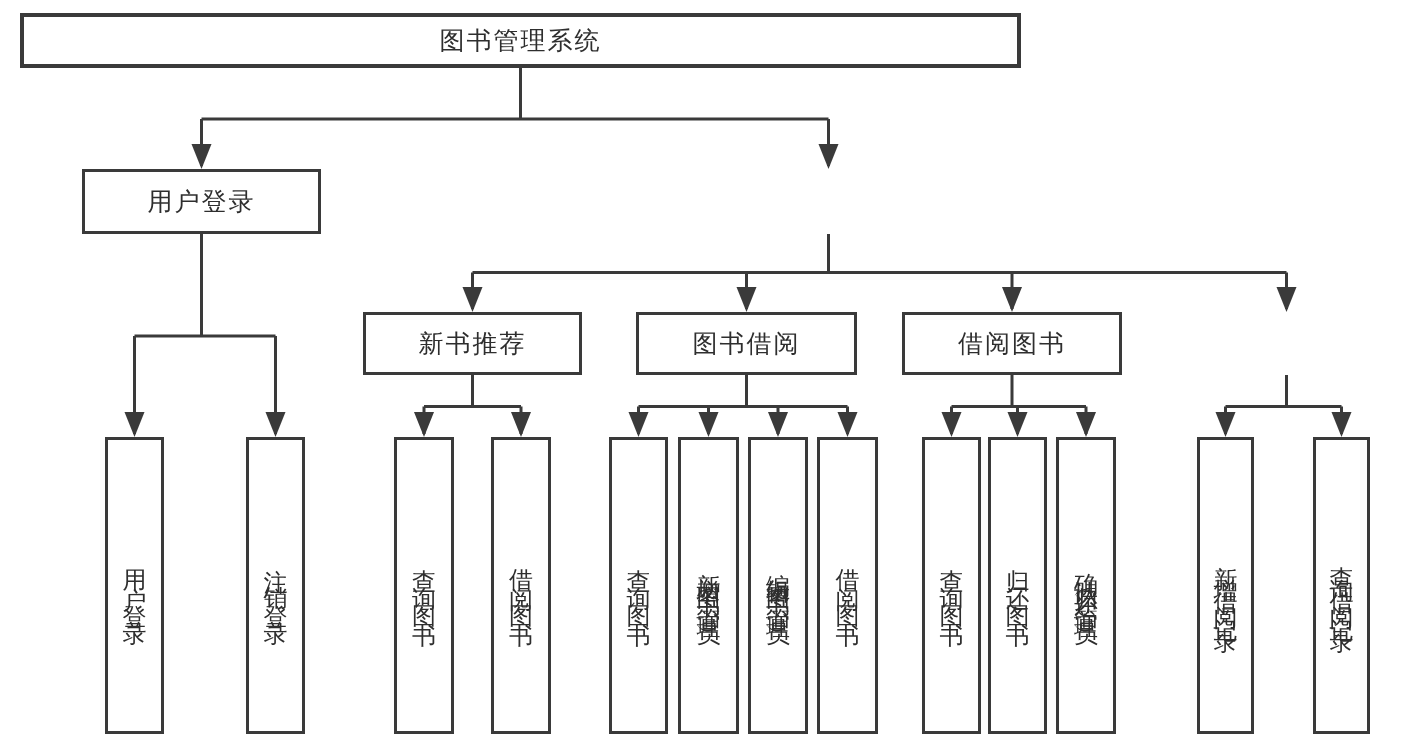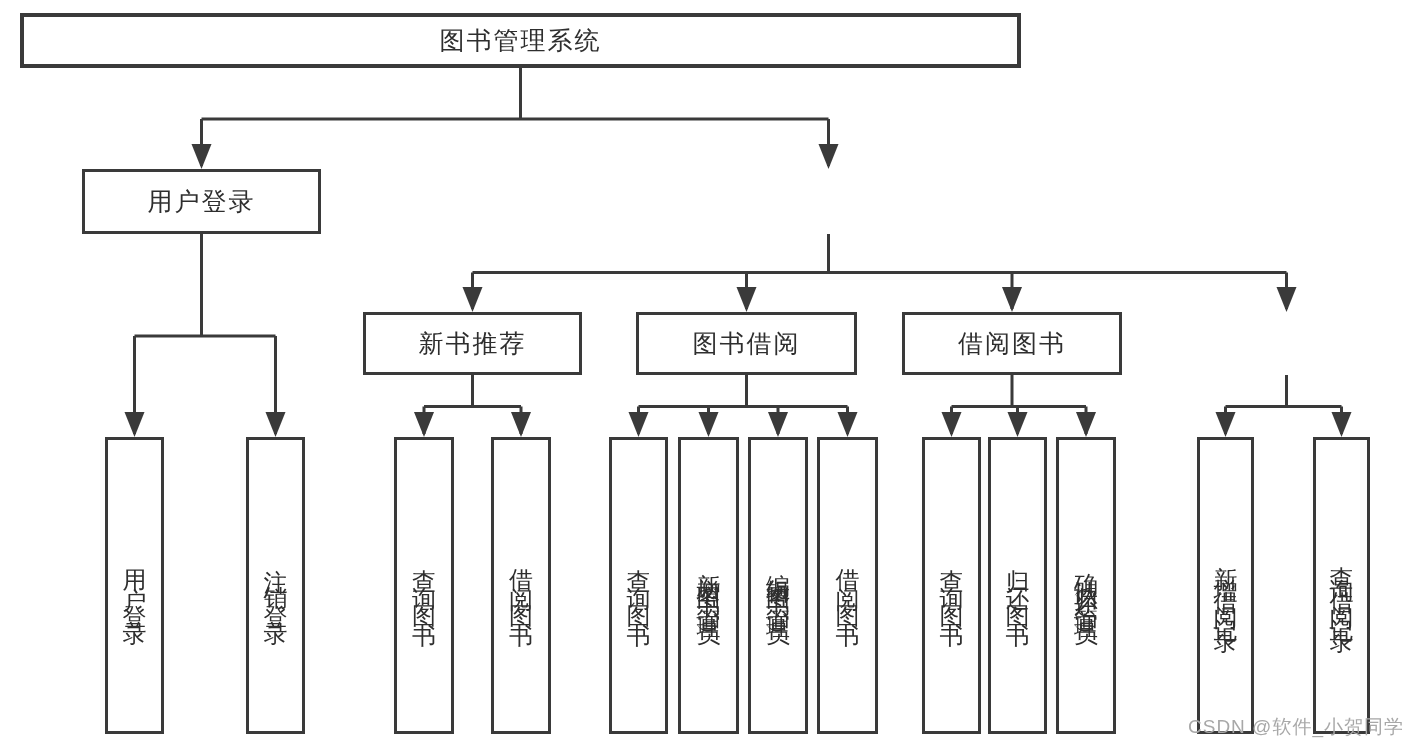--- a/index.html
+++ b/index.html
@@ -113,15 +113,14 @@
   <div class="node v sp9" style="left:748px;top:437px;width:60px;height:297px">编辑图书（管理员）</div>
   <div class="node v sp4" style="left:817px;top:437px;width:61px;height:297px">借阅图书</div>
 
   <div class="node v sp4" style="left:922px;top:437px;width:59px;height:297px">查询图书</div>
   <div class="node v sp4" style="left:988px;top:437px;width:59px;height:297px">归还图书</div>
   <div class="node v sp9" style="left:1056px;top:437px;width:60px;height:297px">确认归还（管理员）</div>
 
   <div class="node v sp6" style="left:1197px;top:437px;width:57px;height:297px">新增借阅记录</div>
   <div class="node v sp6" style="left:1313px;top:437px;width:57px;height:297px">查询借阅记录</div>
 
-  <div class="watermark">CSDN @软件_小贺同学</div>
 
 </div>
 
 </body></html>

